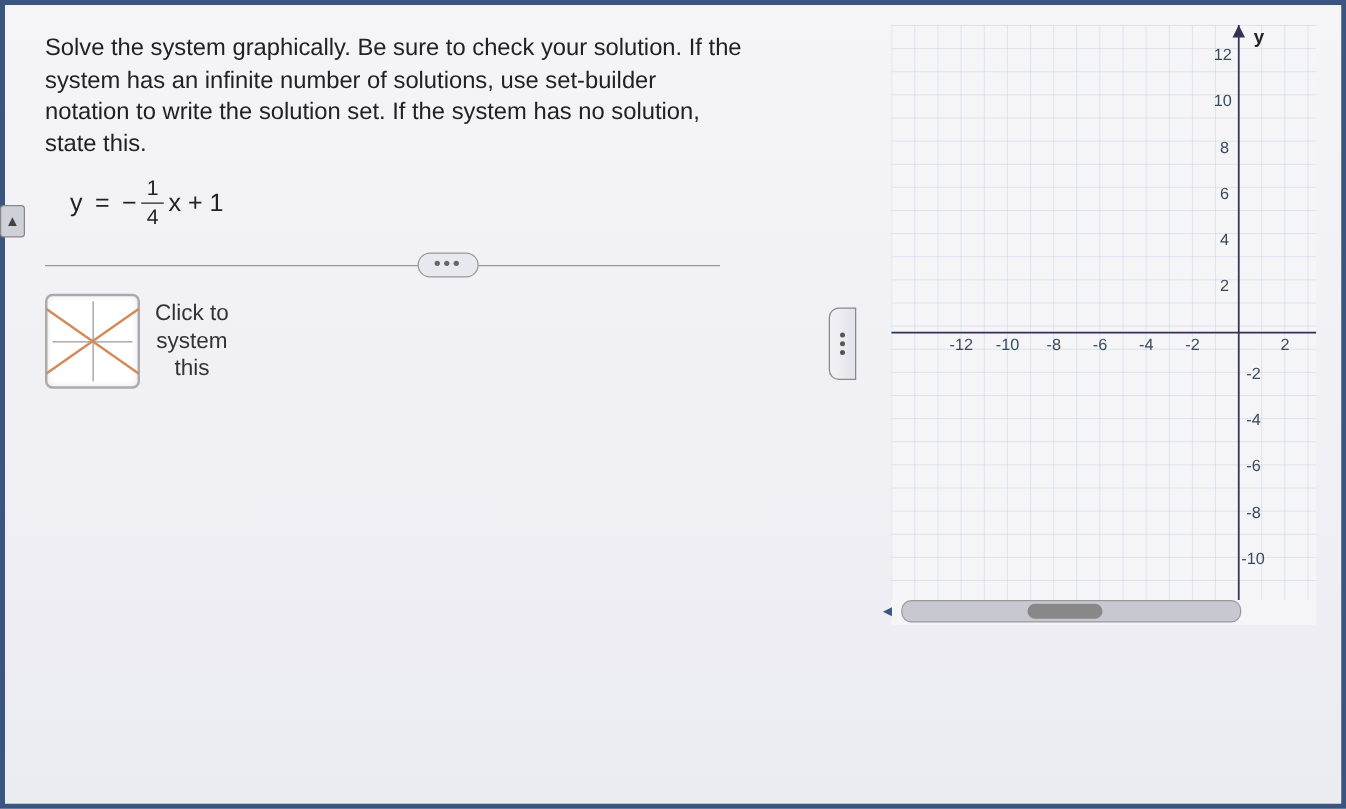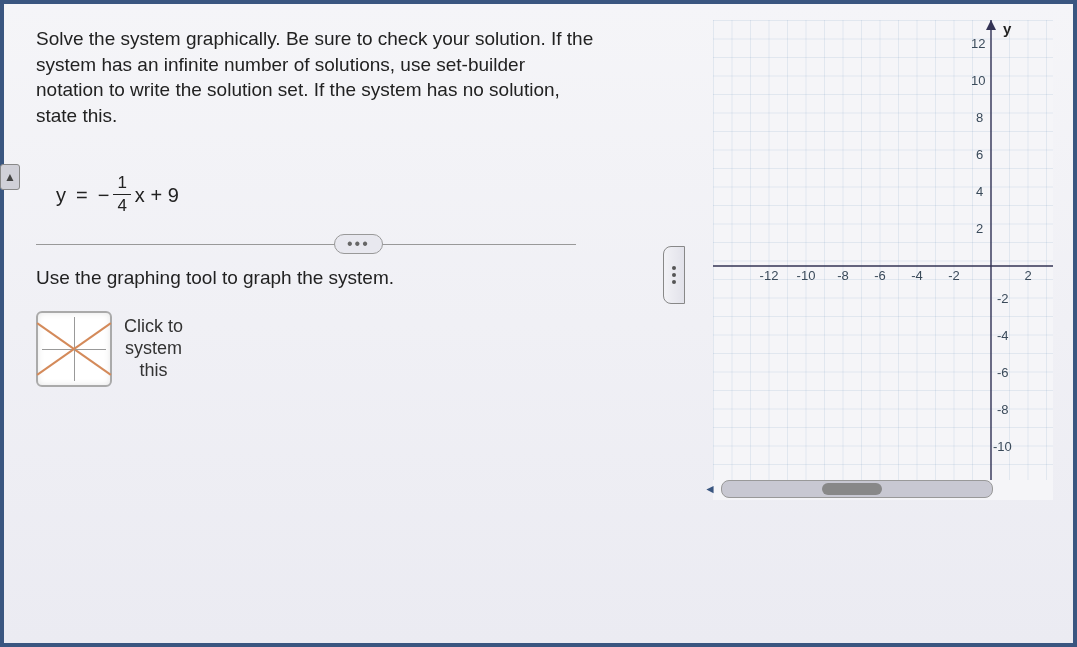--- a/index.html
+++ b/index.html
@@ -40,21 +40,21 @@
   box-sizing: border-box;
 }
 .left {
   flex: 1;
   padding-right: 20px;
 }
 .prompt {
   font-size: 19px;
   color: #222;
   line-height: 1.35;
-  margin-bottom: 44px;
+  margin-bottom: 12px;
   max-width: 560px;
 }
 .equations {
   font-size: 20px;
   color: #222;
   margin-left: 20px;
   line-height: 1.3;
 }
 .eq {
   display: flex;
@@ -240,30 +240,29 @@
 
       <div class="equations">
         <div class="eq">
           <span>y</span>
           <span style="margin:0 10px;">=</span>
           <span>−</span>
           <span class="frac">
             <span class="num">1</span>
             <span class="den">4</span>
           </span>
-          <span>x + 9</span>
+          <span>x + 1</span>
         </div>
       </div>
 
       <div style="position:relative;">
         <hr class="divider">
         <div class="dots-pill">•••</div>
       </div>
 
-      <div class="subprompt">Use the graphing tool to graph the system.</div>
 
       <div class="graph-launcher">
         <div class="thumb">
           <div class="axis-h"></div>
           <div class="axis-v"></div>
         </div>
         <div class="launch-label">
           <span>Click to</span><br>
           <span>system</span><br>
           <span>this</span>

